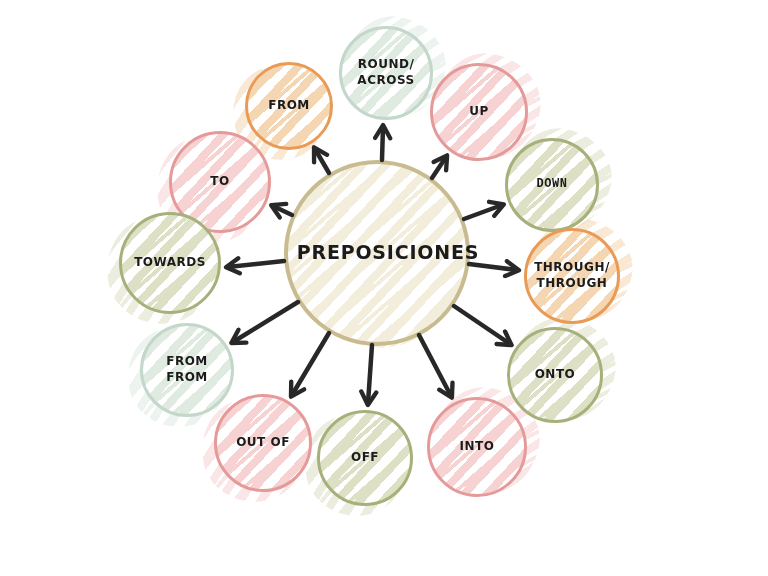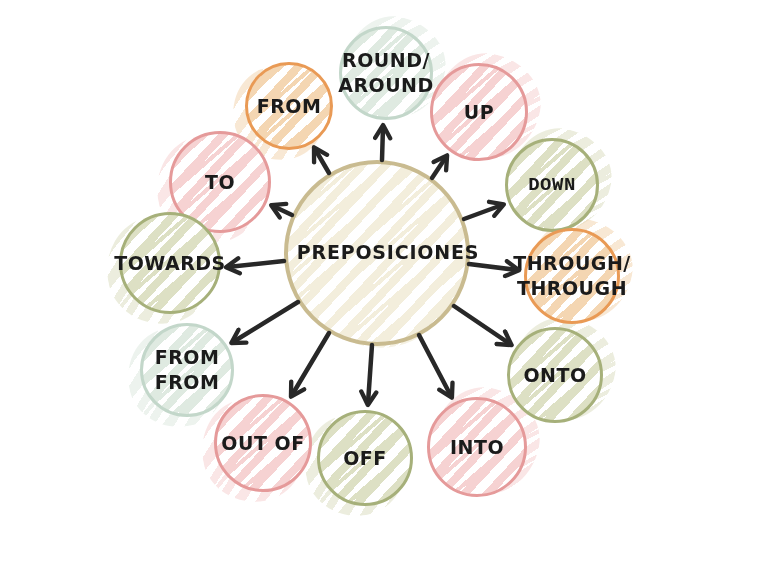--- a/index.html
+++ b/index.html
@@ -43,21 +43,21 @@
       repeating-linear-gradient(139deg, var(--fill) 0 4px, rgba(255,255,255,0) 4px 21px);
     display: flex;
     flex-direction: column;
     align-items: center;
     justify-content: center;
     text-align: center;
     z-index: 1;
   }
   .label {
     font-weight: bold;
-    font-size: 19px;
+    font-size: 12px;
     letter-spacing: 0.5px;
     line-height: 1.3;
     color: #1b1b1b;
   }
   .center-node .ring { border-width: 4px; }
   .center-node .label {
     font-size: 19px;
     letter-spacing: 0.8px;
     line-height: 1.55;
     padding-left: 22px;
@@ -103,21 +103,21 @@
         <span>PREPOSICIONES</span>
       </div>
     </div>
   </div>
 
   <div class="node" style="left: 339px; top: 26px; width: 94px; height: 94px; --border: #c3d7ca; --fill: #dfeae1;">
     <div class="blob blob-a"></div>
     <div class="ring">
       <div class="label">
         <span>ROUND/</span>
-        <span>AROUND</span>
+        <span>ACROSS</span>
       </div>
     </div>
   </div>
 
   <div class="node" style="left: 245px; top: 62px; width: 88px; height: 88px; --border: #e99a55; --fill: #f4d6b2;">
     <div class="blob blob-b"></div>
     <div class="ring">
       <div class="label">
         <span>FROM</span>
 

